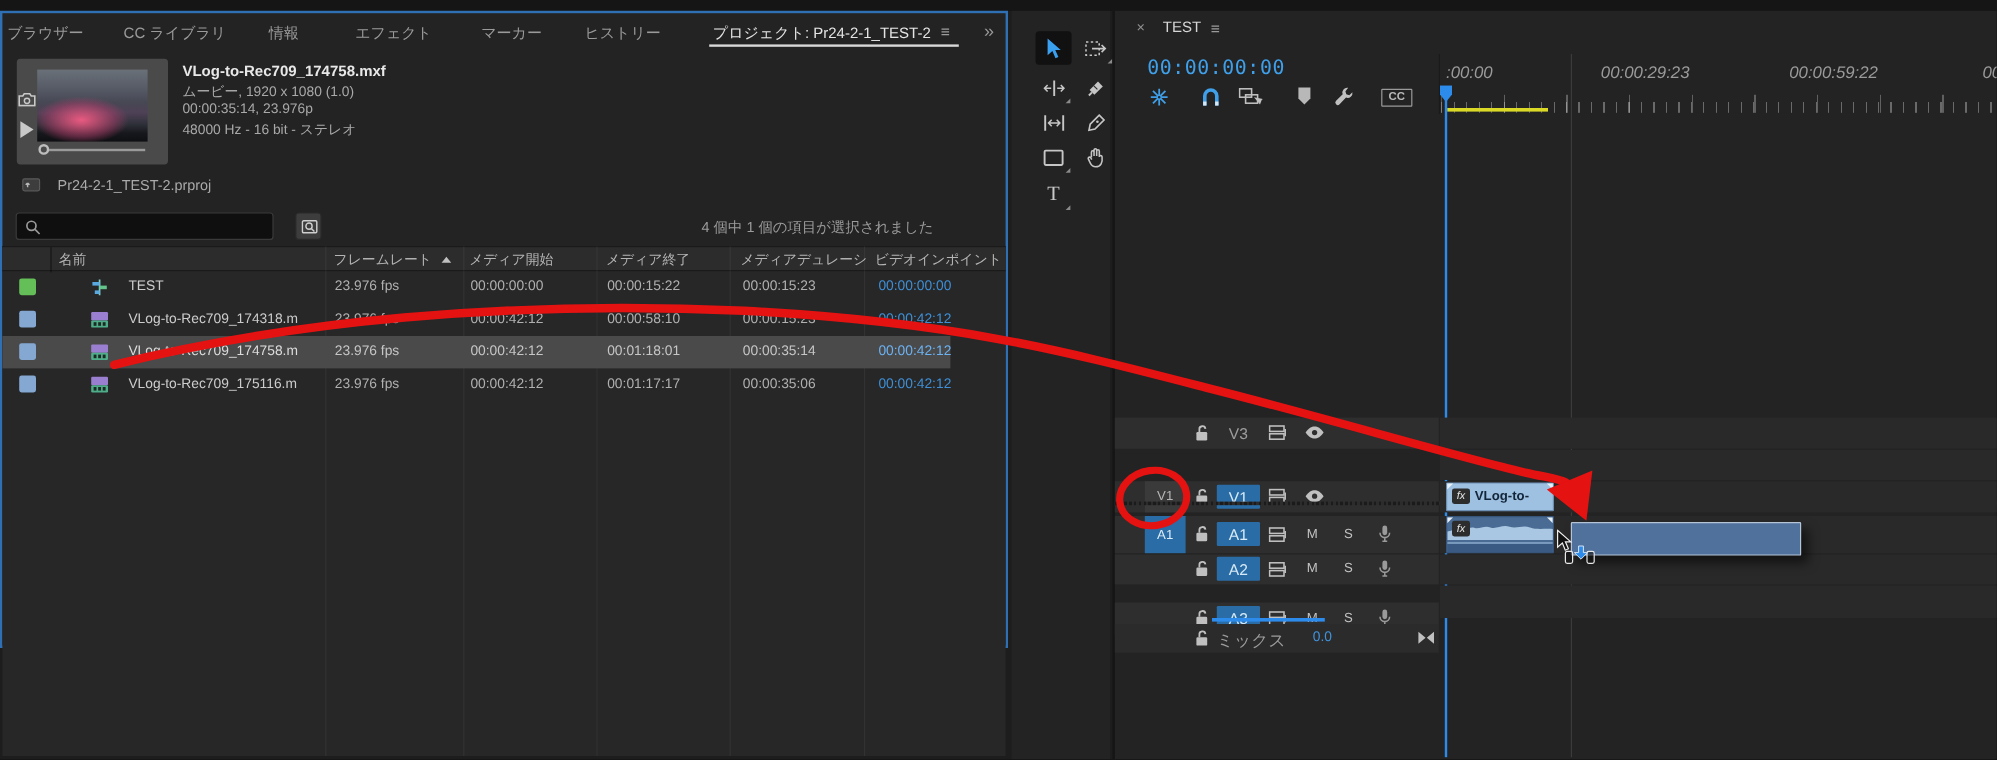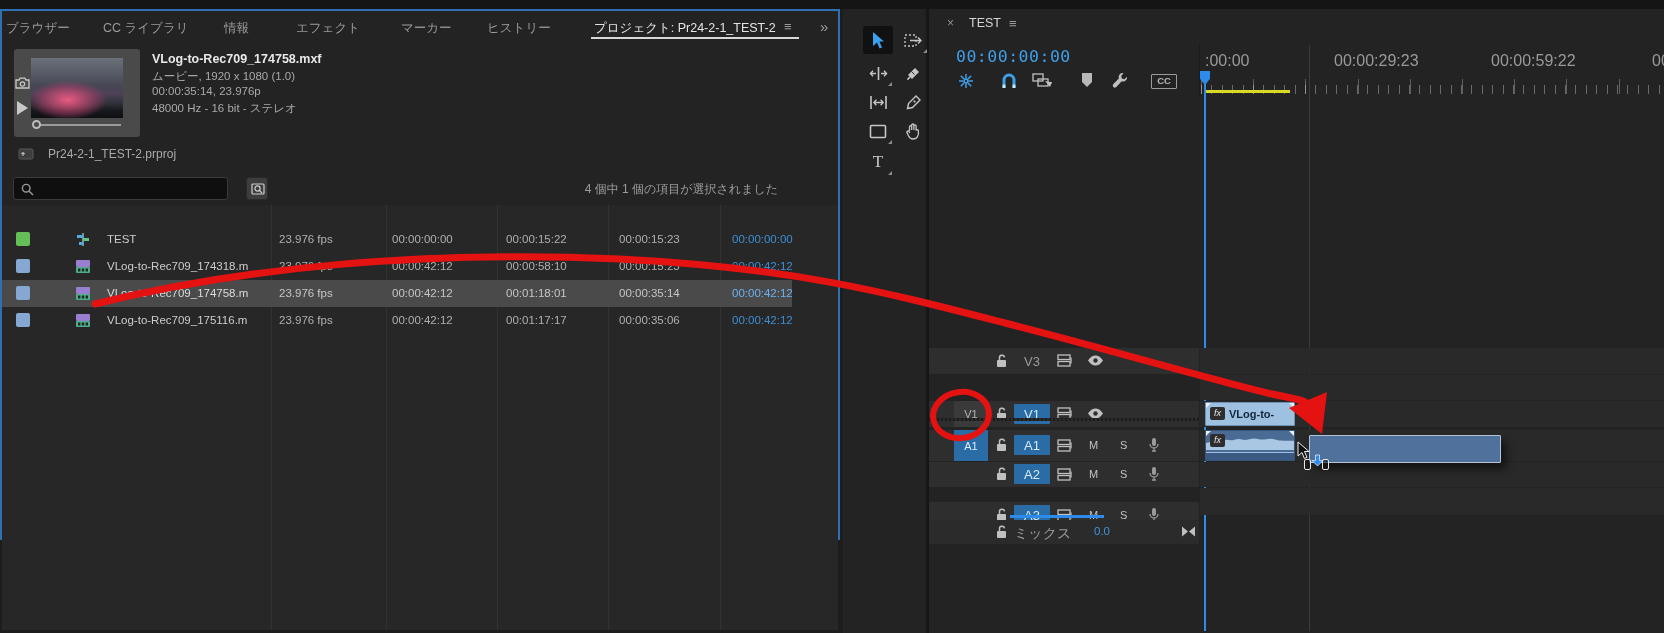--- a/index.html
+++ b/index.html
@@ -50,21 +50,21 @@
   #tools-panel { left:843px; top:9px; width:82px; height:624px; background:#232323; }
   .toolcell { position:absolute; width:30px; height:28px; display:flex; align-items:center; justify-content:center; }
   .toolcell.active { background:#111; border-radius:3px; }
   .corner { position:absolute; right:1px; bottom:1px; width:0; height:0; border-left:4px solid transparent; border-bottom:4px solid #8a8a8a; }
 
   
   #timeline-panel { left:927px; top:9px; width:737px; height:624px; background:#232323; border-left:2px solid #151515; }
   .tl-tab-close { color:#909090; font-size:12px; }
   .tl-tab-label { color:#d6d6d6; font-size:12.5px; }
   #timecode { color:#3f9fe8; font-size:16.5px; letter-spacing:0.5px; font-family:"DejaVu Sans Mono","Liberation Mono",monospace; }
-  .ruler-label { position:absolute; top:43px; color:#9a9a9a; font-size:16px; white-space:nowrap; }
+  .ruler-label { position:absolute; top:43px; color:#9a9a9a; font-size:14px; white-space:nowrap;font-style:italic; }
   #ticks-minor { left:272px; top:76px; width:465px; height:9px;
     background:repeating-linear-gradient(to right, rgba(255,255,255,0.32) 0 1px, transparent 1px 10.4px); }
   #ticks-major { left:272px; top:70px; width:465px; height:15px;
     background:repeating-linear-gradient(to right, rgba(255,255,255,0.28) 0 1px, transparent 1px 52.2px); }
   #playhead-line { left:275px; top:74px; width:2px; height:548px; background:#2d8ceb; }
   #playhead-head { left:271px; top:62px; width:10px; height:14px; background:#2d8ceb;
     clip-path:polygon(0 0,100% 0,100% 55%,50% 100%,0 55%); }
   #workarea-bar { left:277px; top:81px; width:84px; height:3px; background:#d9d926; }
   #seq-divider { left:380px; top:36px; width:1px; height:586px; background:rgba(170,170,170,0.18); }
 
@@ -152,20 +152,30 @@
     <div class="abs toolbtn" style="left:244px;top:166px;width:22px;height:23px;">
       <svg class="icon abs" style="left:4px;top:4px;" width="14" height="14" viewBox="0 0 14 14">
           <rect x="1" y="2" width="12" height="10" rx="1" fill="none" stroke="#cfcfcf" stroke-width="1.2"></rect>
           <circle cx="6.5" cy="6.5" r="2.6" fill="none" stroke="#cfcfcf" stroke-width="1.2"></circle>
           <path d="M8.4 8.4L11 11" stroke="#cfcfcf" stroke-width="1.2"></path>
         </svg>
     </div>
     <div class="abs txt" style="right:60px;top:170px;color:#9c9c9c;">4 個中 1 個の項目が選択されました</div>
 
     <div id="table-area" class="abs">
+      <div id="table-header">
+        <span class="th" style="left:47px;">名前</span>
+        <span class="th" style="left:276px;">フレームレート</span>
+        <span class="sort-up"></span>
+        <span class="th" style="left:389px;">メディア開始</span>
+        <span class="th" style="left:503px;">メディア終了</span>
+        <span class="th" style="left:615px;">メディアデュレーシ</span>
+        <span class="th" style="left:727px;">ビデオインポイント</span>
+        <span class="col-div hdr" style="left:40px;"></span>
+      </div>
       <span class="col-div" style="left:269px;top:0;"></span>
       <span class="col-div" style="left:384px;top:0;"></span>
       <span class="col-div" style="left:495px;top:0;"></span>
       <span class="col-div" style="left:606px;top:0;"></span>
       <span class="col-div" style="left:718px;top:0;"></span>
 
       <div class="prow" style="top:21px;">
         <span class="chip" style="background:#64bf58;"></span>
         <span class="abs" style="left:72px;top:6px;">
           <svg class="icon" width="18" height="15" viewBox="0 0 18 15">

